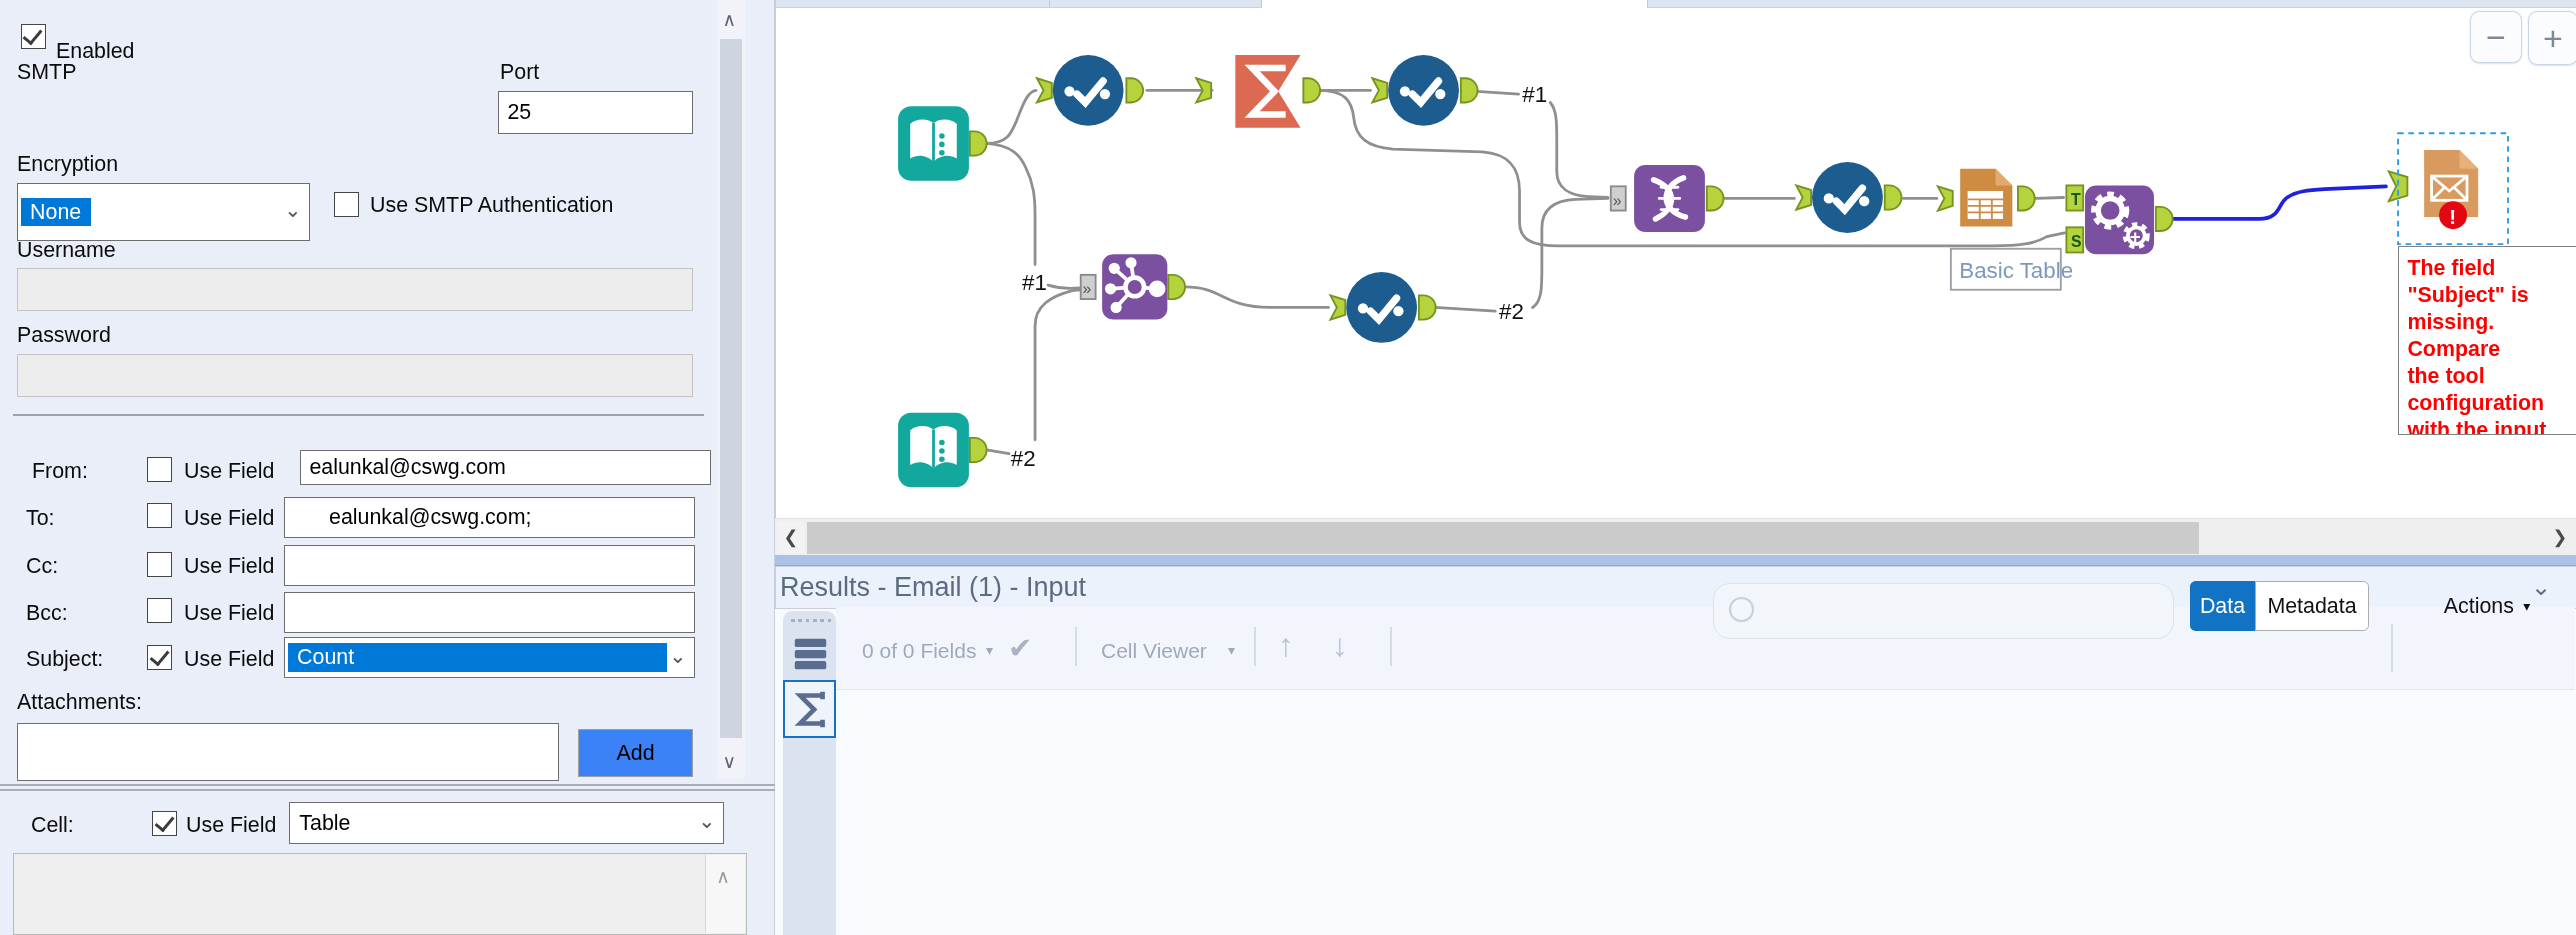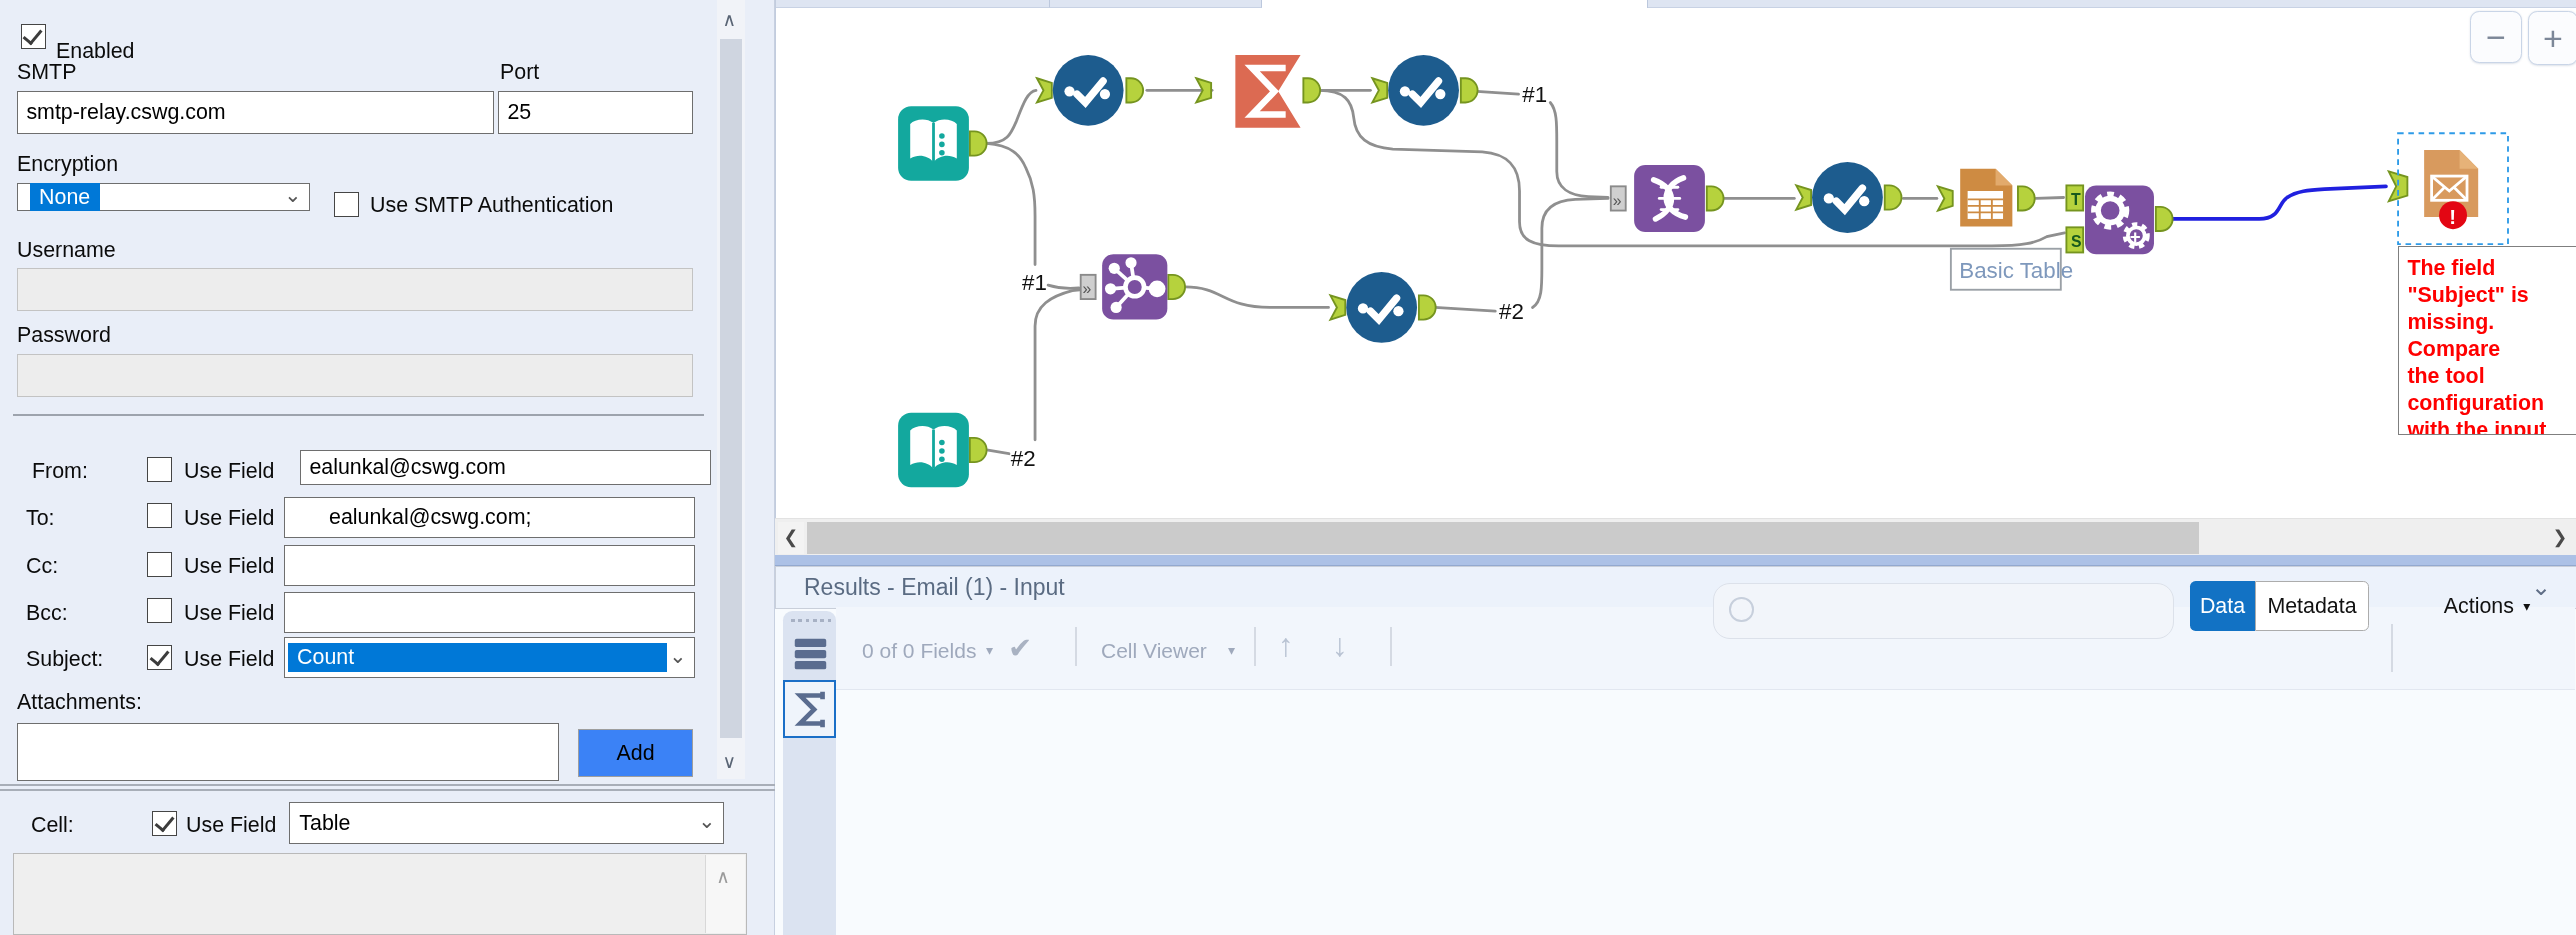--- a/index.html
+++ b/index.html
@@ -36,21 +36,21 @@
   
   #hscroll{left:775px;top:518px;width:1801px;height:37px;background:#EFEFEF;border-top:0.9px solid #E2E2E2;}
   #hscroll .arrow{position:absolute;top:2.8px;width:26px;height:32px;background:#F3F3F3;color:#4A4A4A;font-size:17.7px;
        display:flex;align-items:center;justify-content:center;}
   #hthumb{position:absolute;left:32px;top:2.8px;width:1392px;height:32px;background:#CBCBCB;}
   #splitband{left:775px;top:555px;width:1801px;height:11.2px;background:#ACC1E6;border-bottom:0.9px solid #93A9CF;}
   
   #results{left:775px;top:566px;width:1801px;height:369px;background:#F8FBFE;}
   #res-header{position:absolute;left:0;top:0;width:1801px;height:41px;background:#ECF2FB;
        border:0.9px solid #C9CFDA;border-right:none;display:flex;align-items:center;}
-  #res-header .title{margin-left:28px;font-size:23px;color:#5A6B82;}
+  #res-header .title{margin-left:4px;font-size:27px;color:#5A6B82;}
   #res-header .chev{position:absolute;right:26px;top:5.6px;font-size:24px;color:#5F6E86;}
   #rail{position:absolute;left:7.5px;top:45px;width:53px;height:324px;background:#DBE3F1;border-radius:9.3px 9.3px 0 0;}
   .grip{position:absolute;left:8.4px;top:7.5px;width:42px;height:5.6px;display:flex;gap:3.7px;}
   .grip i{width:3.7px;height:3.7px;background:#A7B1C4;display:block;}
   .railbtn{position:absolute;left:4.7px;width:46px;height:43px;display:flex;align-items:center;justify-content:center;}
   .railbtn.selected{border:2.8px solid #1B6FC7;background:#EFF4FB;width:49px;height:54px;left:0.9px;}
   #res-toolbar{position:absolute;left:61px;top:41px;width:1739px;height:82px;background:#F2F6FC;border-bottom:0.9px solid #E2E7F0;}
   .tb-txt{position:absolute;font-size:21px;color:#9FA9BC;white-space:nowrap;}
   .tb-sep{position:absolute;width:1.9px;height:39px;top:20.5px;background:#D5DAE3;}
   #searchbox{position:absolute;left:938px;top:17px;width:459px;height:54px;background:#F2F5FA;border:1.9px solid #DCE1EA;
@@ -65,30 +65,27 @@
   svg text{font-family:"Liberation Sans",sans-serif;}
 </style>
 </head>
 <body>
 
 <div id="config" class="abs">
   <div class="cb checked" style="left:20.5px;top:24px;"></div>
   <div class="lbl" style="left:56px;top:40px;">Enabled</div>
 
   <div class="lbl" style="left:17px;top:61px;">SMTP</div>
-  <div class="tinput" style="left:17px;top:91px;width:477px;height:43px;">
-      <span>smtp-relay.cswg.com</span>
-    </div>
   <div class="lbl" style="left:500px;top:61px;">Port</div>
   <div class="tinput" style="left:498px;top:91px;width:195px;height:43px;">
       <span>25</span>
     </div>
 
   <div class="lbl" style="left:17px;top:153px;">Encryption</div>
-  <div class="combo" style="left:17px;top:183px;width:293px;height:28px;padding-left:9px;">
+  <div class="combo" style="left:17px;top:183px;width:293px;height:58px;">
     <span class="sel">None</span>
     <span class="chev">⌄</span>
   </div>
   <div class="cb" style="left:334px;top:192px;"></div>
   <div class="lbl" style="left:370px;top:194px;">Use SMTP Authentication</div>
 
   <div class="lbl" style="left:17px;top:239px;">Username</div>
   <div class="tinput disabled" style="left:17px;top:268px;width:676px;height:43px;"></div>
   <div class="lbl" style="left:17px;top:324px;">Password</div>
   <div class="tinput disabled" style="left:17px;top:354px;width:676px;height:43px;"></div>

